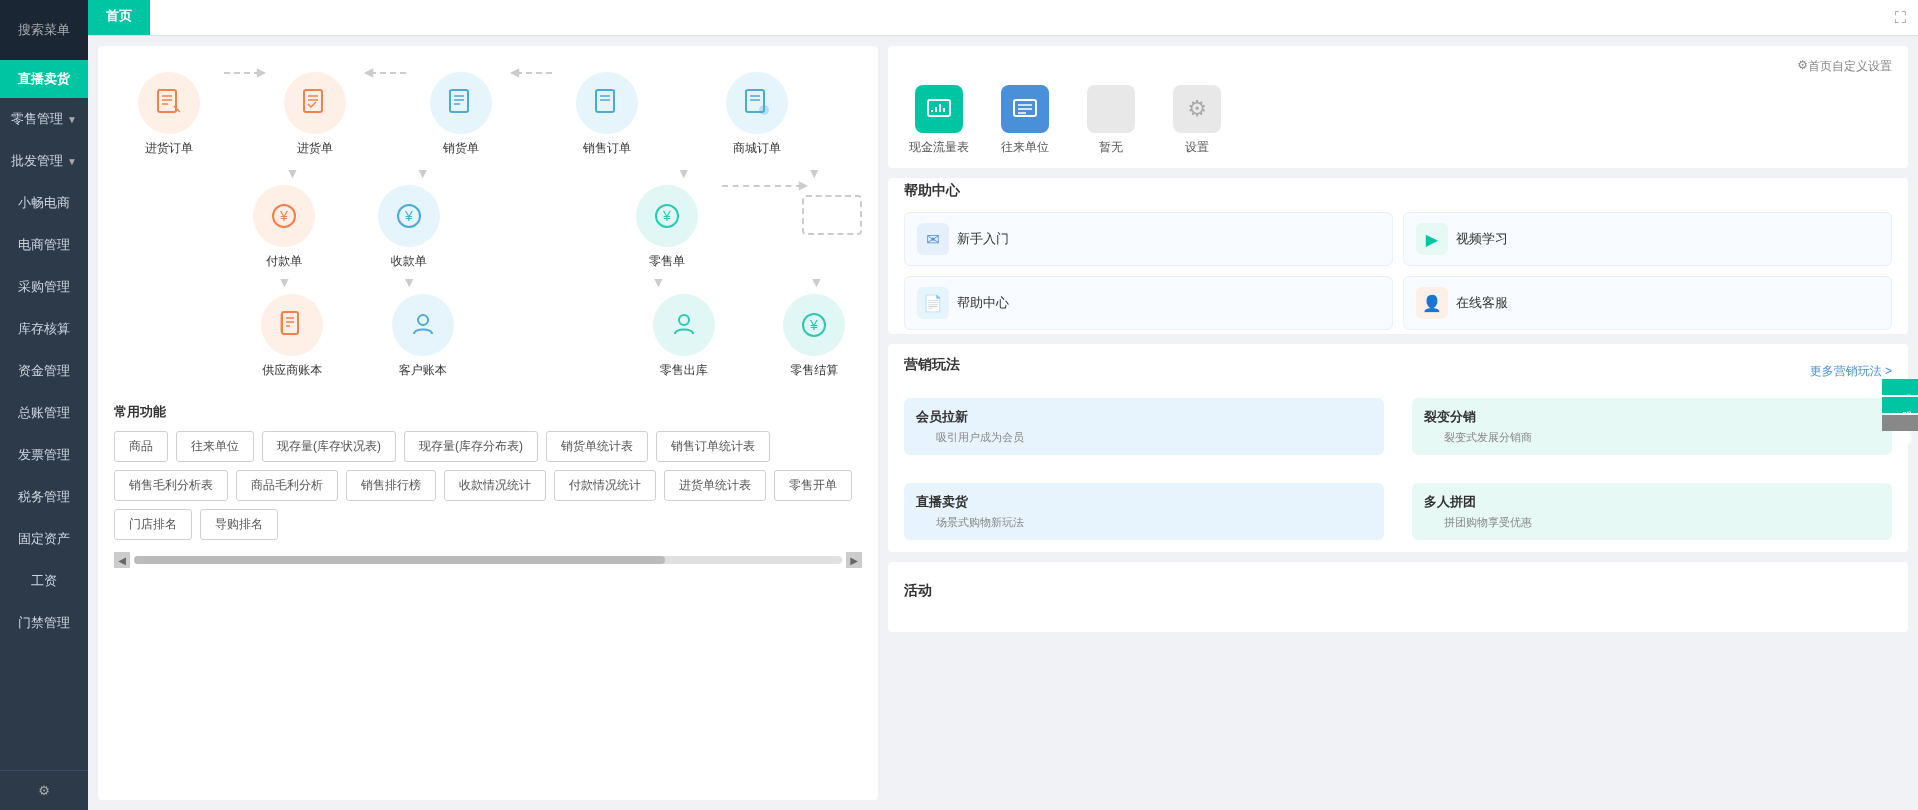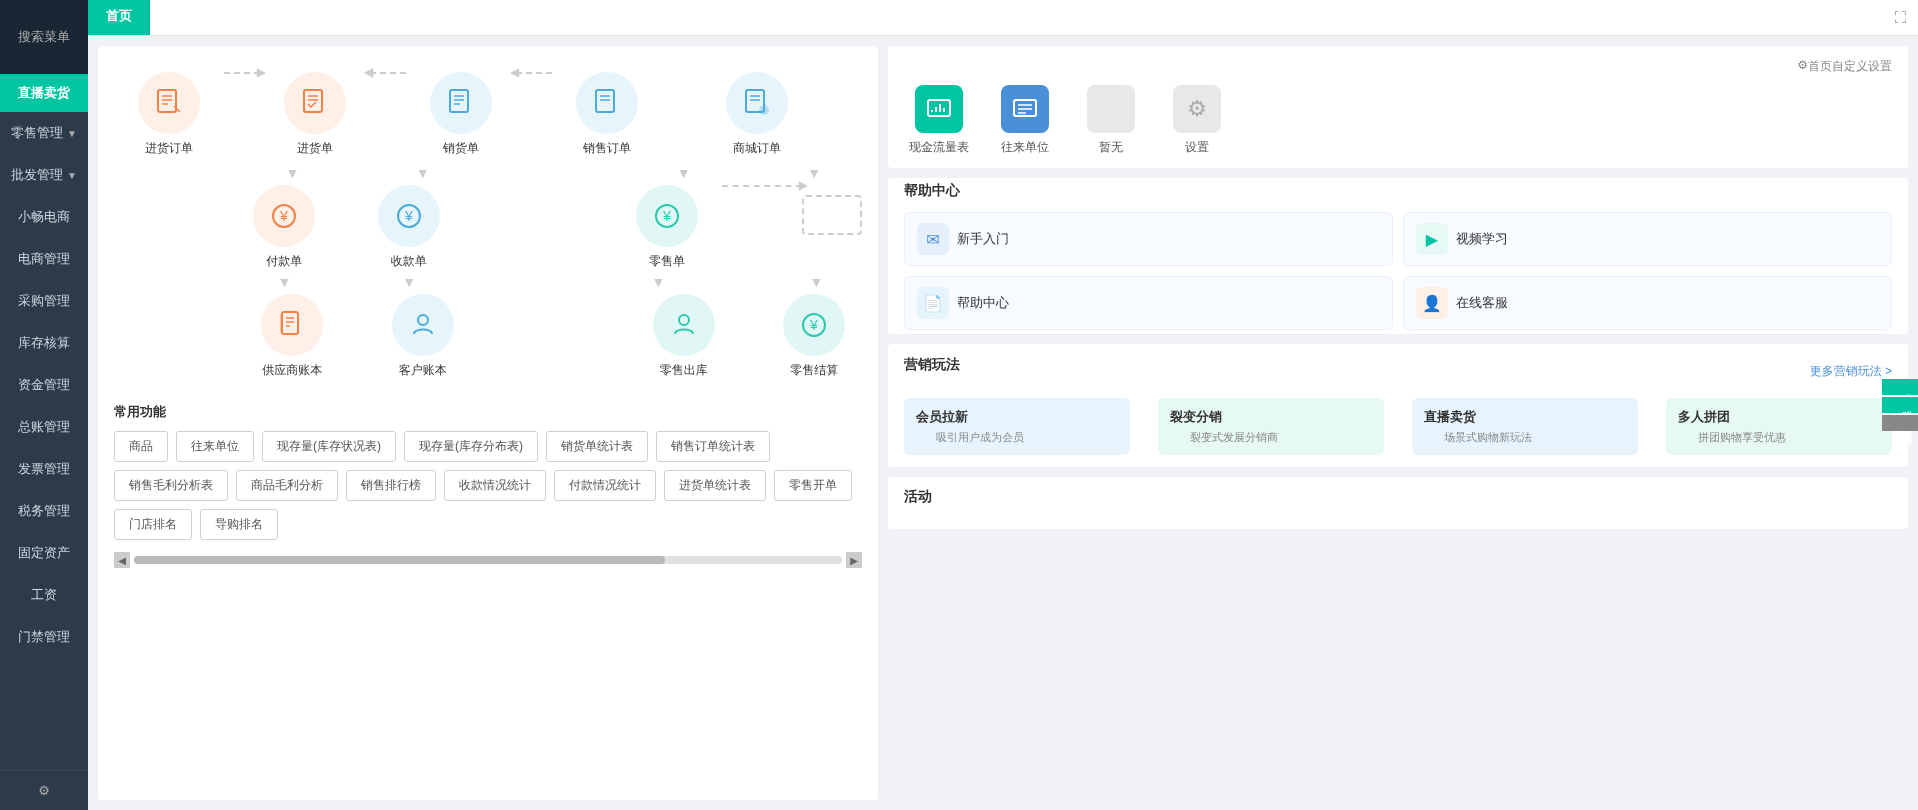--- a/index.html
+++ b/index.html
@@ -11,21 +11,21 @@
       background: #2d3a4a;
       display: flex;
       flex-direction: column;
       flex-shrink: 0;
       height: 100%;
       overflow: hidden;
     }
     .sidebar-search {
       background: #1a2634;
       color: #aaa;
-      padding: 28px 8px;
+      padding: 21px 8px;
       font-size: 13px;
       text-align: center;
       cursor: pointer;
     }
     .sidebar-nav-label {
       background: #00c5a3;
       color: #fff;
       text-align: center;
       padding: 10px 0;
       font-size: 13px;
@@ -271,36 +271,36 @@
       border-radius: 4px;
       padding: 12px 16px;
     }
     .mkt-header {
       display: flex;
       justify-content: space-between;
       align-items: center;
       margin-bottom: 12px;
     }
     .mkt-more { font-size: 12px; color: #4a90d9; cursor: pointer; }
-    .mkt-grid { display: grid; grid-template-columns: 1fr 1fr 1fr 1fr; gap: 28px; }
+    .mkt-grid { display: grid; grid-template-columns: 1fr 1fr; gap: 28px; }
     .mkt-item {
       padding: 10px 12px;
       border-radius: 6px;
       cursor: pointer;
     }
     .mkt-blue { background: #e8f4fd; }
     .mkt-teal { background: #e6f9f5; }
     .mkt-title { font-size: 13px; font-weight: bold; color: #333; margin-bottom: 4px; }
     .mkt-desc { font-size: 11px; color: #888; margin-left: 20px; }
 
     
     .activity {
       background: #fff;
       border-radius: 4px;
-      padding: 11px 16px;
+      padding: 20px 16px;
     }
 
     
     .float-buttons {
       position: fixed;
       right: 0;
       top: 50%;
       transform: translateY(-50%);
       display: flex;
       flex-direction: column;

